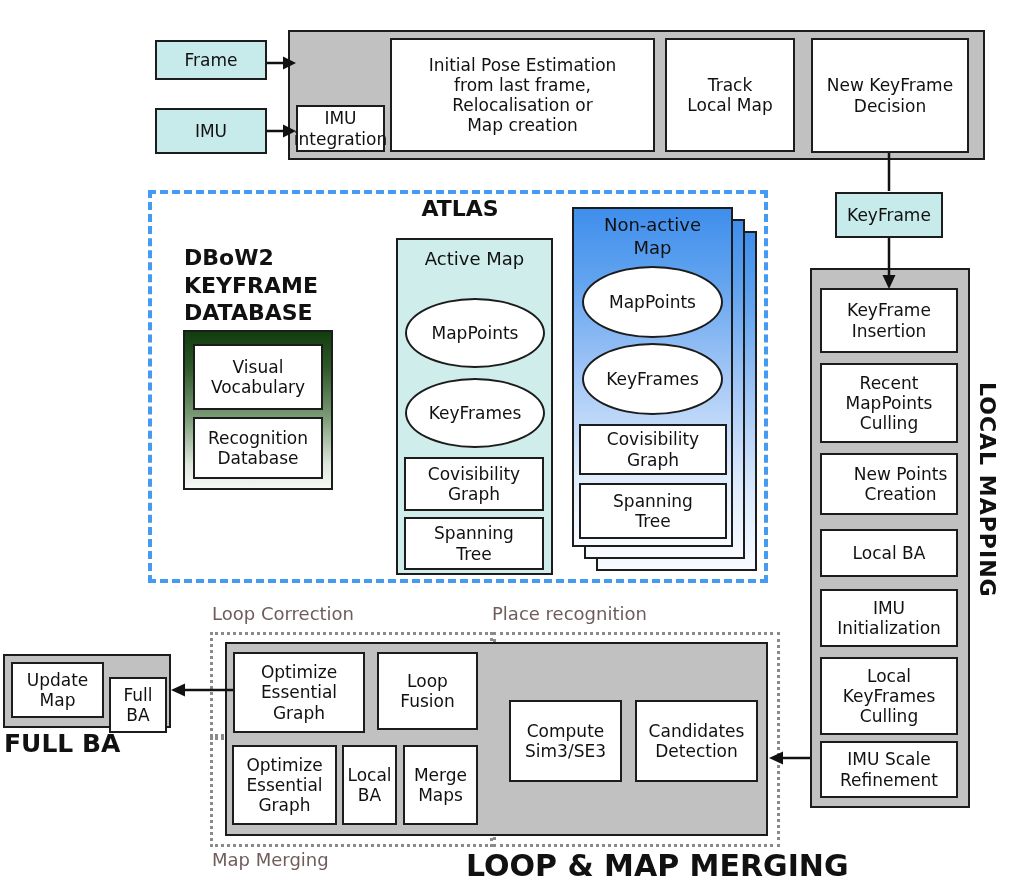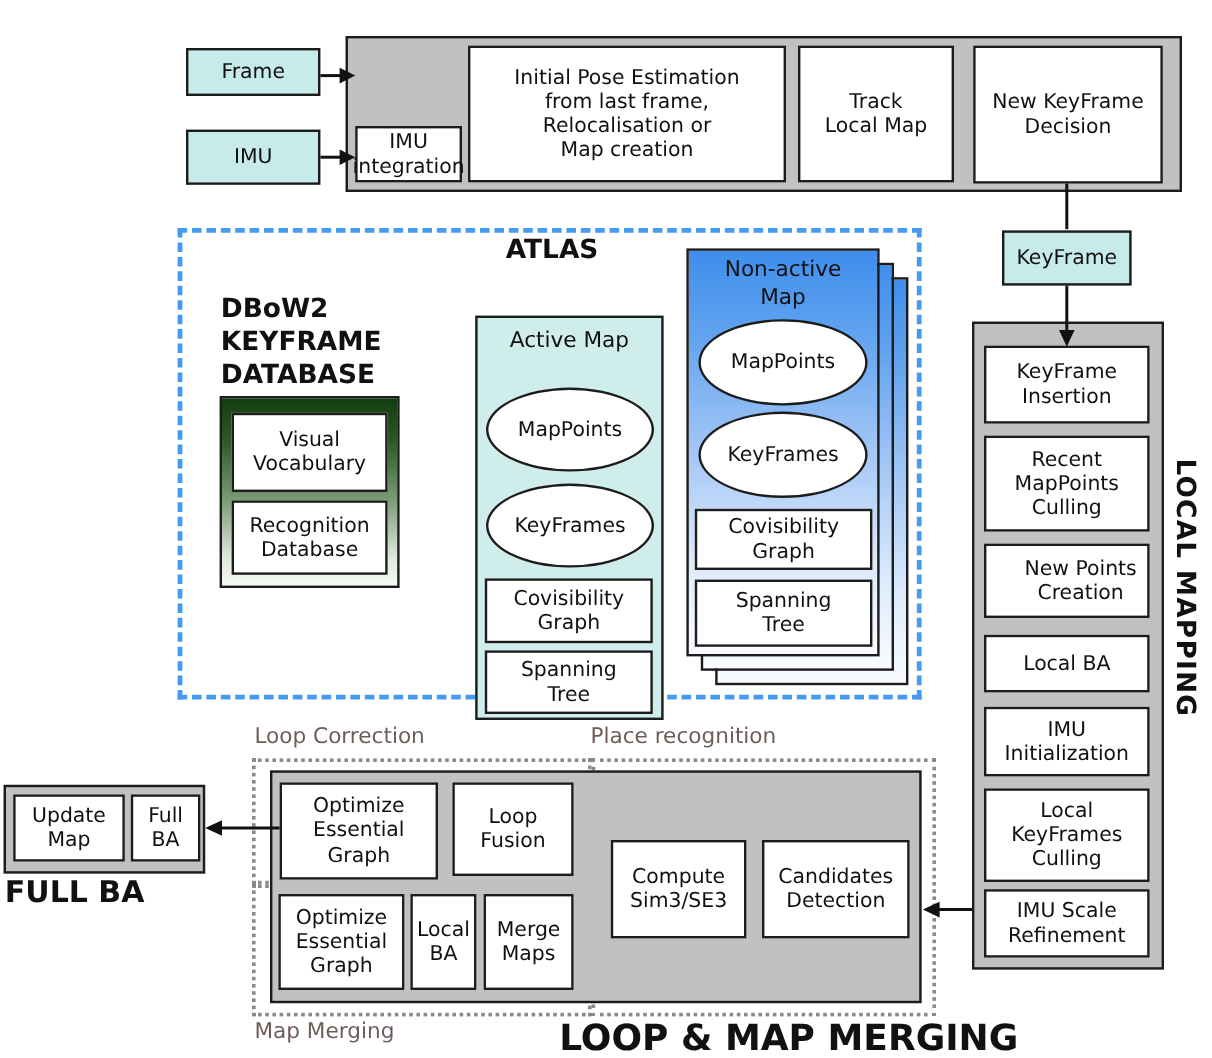--- a/index.html
+++ b/index.html
@@ -1,20 +1,20 @@
 <!DOCTYPE html>
 <html><head>
 <meta charset="utf-8">
 <style>
   html,body{margin:0;padding:0;background:#ffffff;}
   #canvas{
     position:relative;width:1010px;height:882px;background:#ffffff;overflow:hidden;
     font-family:"DejaVu Sans","Liberation Sans",sans-serif;color:#111;
   }
-  .abs{position:absolute;margin-top:25px;}
+  .abs{position:absolute;}
   .gbox{position:absolute;background:#c1c1c1;border:2.5px solid #1c1c1c;box-sizing:border-box;}
   .wbox{
     position:absolute;background:#ffffff;border:2px solid #1c1c1c;box-sizing:border-box;
     display:flex;align-items:center;justify-content:center;text-align:center;
     white-space:pre-line;font-size:17px;line-height:1.18;
   }
   .cyan{background:#c7eaea;}
   .ellipse{border-radius:50%;}
   .title{position:absolute;font-weight:bold;font-size:21px;white-space:pre-line;}
   .subtlabel{position:absolute;font-size:18px;color:#6f5d5b;white-space:nowrap;}
@@ -108,21 +108,21 @@
 KeyFrames
 Culling</div>
     <div class="wbox" style="left:8px;top:471px;width:138px;height:57px;">IMU Scale
 Refinement</div>
   </div>
   <div class="vertical" style="left:968px;top:375px;width:38px;height:230px;">LOCAL MAPPING</div>
 
   <div class="gbox" style="left:3px;top:654px;width:168px;height:74px;">
     <div class="wbox" style="left:6px;top:6px;width:93px;height:56px;">Update
 Map</div>
-    <div class="wbox" style="left:104px;top:6px;width:58px;height:56px;">Full
+    <div class="wbox" style="left:104px;top:21px;width:58px;height:56px;">Full
 BA</div>
   </div>
   <div class="title" style="left:4px;top:729px;font-size:25px;">FULL BA</div>
 
   <div class="dotted" style="left:210px;top:632px;width:283px;height:105px;"></div>
   <div class="dotted" style="left:210px;top:737px;width:283px;height:110px;"></div>
   <div class="dotted" style="left:493px;top:632px;width:287px;height:215px;"></div>
   <div class="gbox" style="left:225px;top:642px;width:543px;height:194px;"></div>
 
   <div class="wbox" style="left:233px;top:652px;width:132px;height:81px;">Optimize

